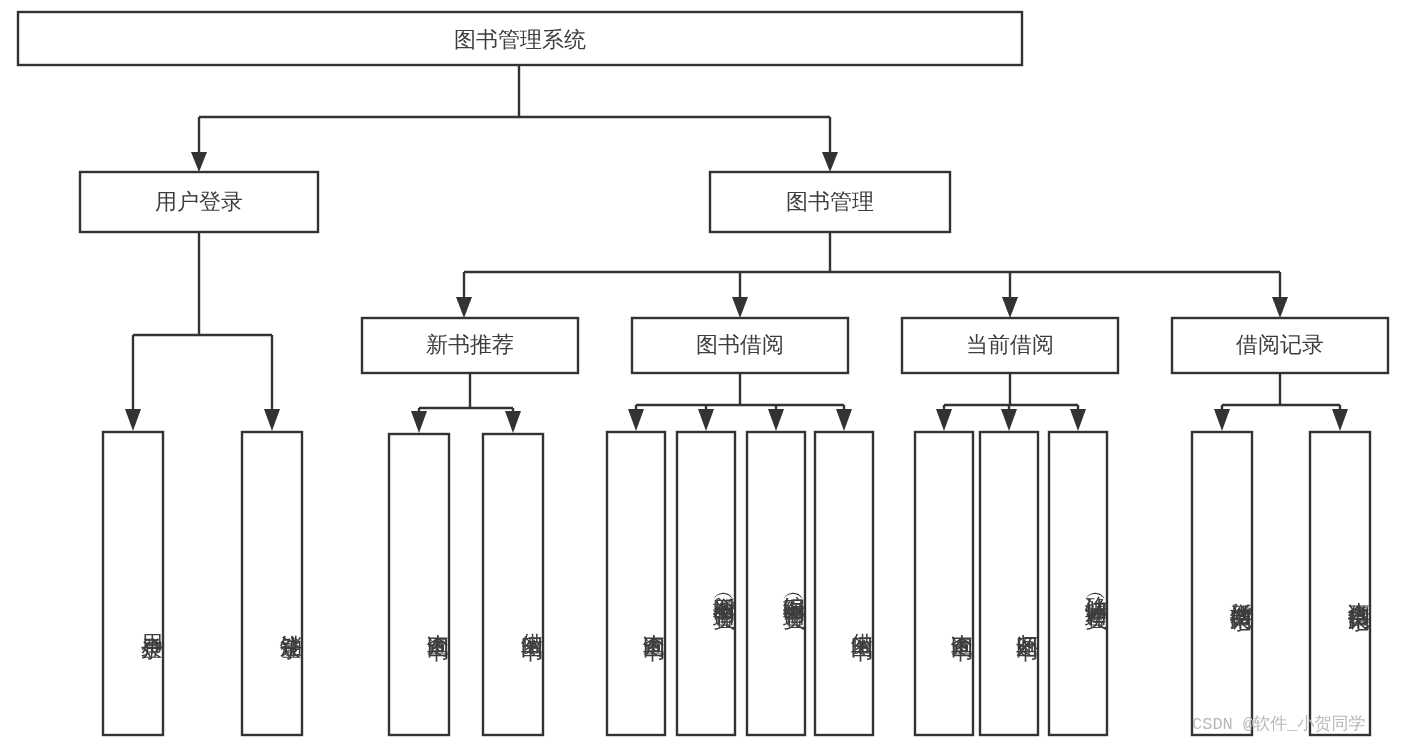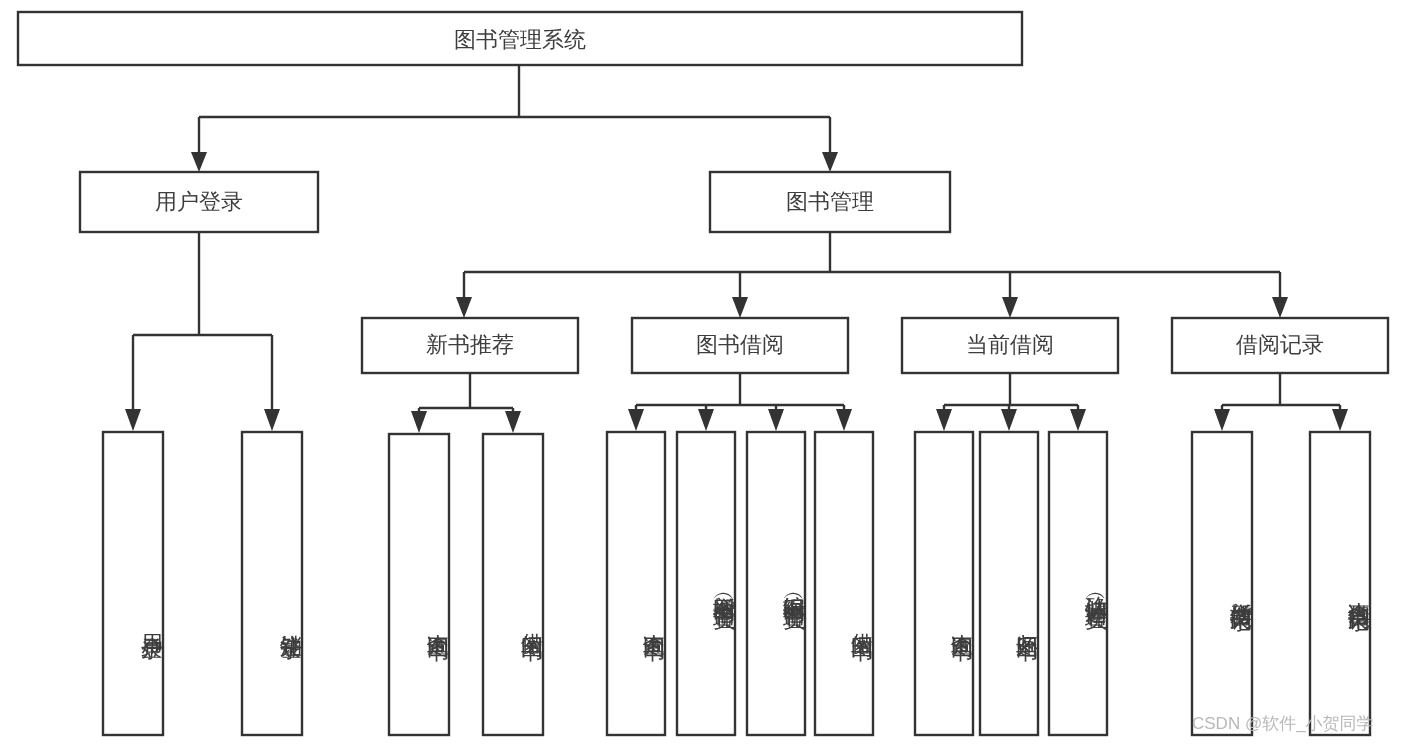--- a/index.html
+++ b/index.html
@@ -62,21 +62,21 @@
     letter-spacing: 2px;
     line-height: 1;
     display: flex;
     align-items: flex-start;
     justify-content: center;
     pointer-events: none;
     user-select: none;
   }
   .watermark {
     position: absolute;
-    font-family: Liberation Sans, sans-serif;
+    font-family: Liberation Mono, monospace;
     font-size: 17px;
     color: #b8b8b8;
     white-space: nowrap;
     user-select: none;
   }
 </style>
 </head>
 <body>
 
 <div id="diagram-root">

